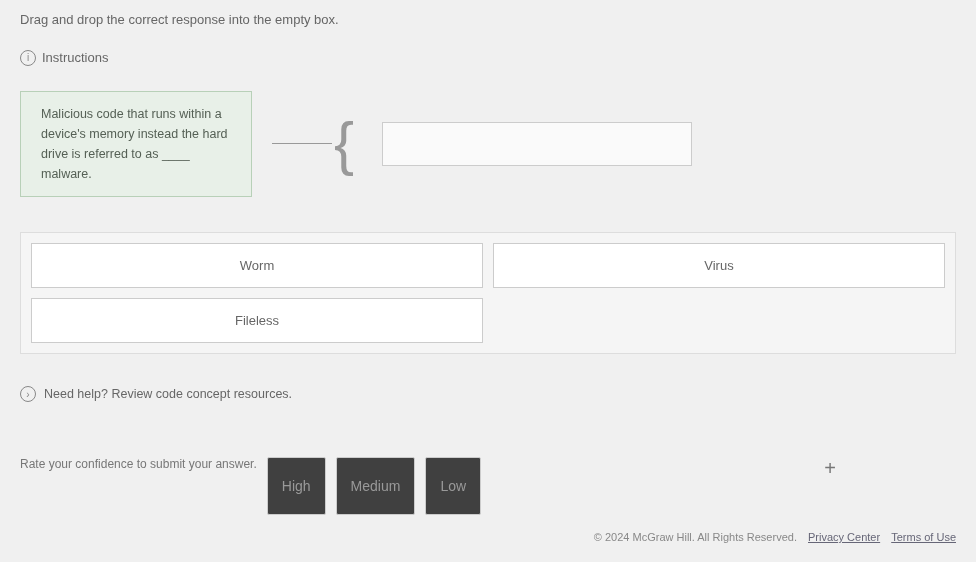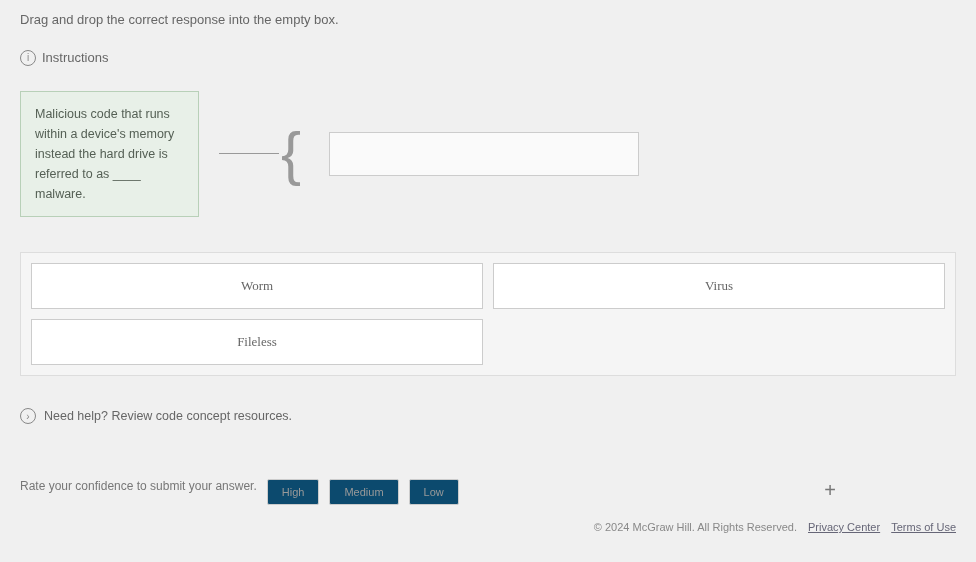--- a/index.html
+++ b/index.html
@@ -39,22 +39,22 @@
     }
     .question-row {
       display: flex;
       align-items: center;
       gap: 20px;
       margin-bottom: 35px;
     }
     .question-box {
       background: #e8f0e8;
       border: 1px solid #b8d0b8;
-      padding: 12px 14px;
-      width: 179px;
+      padding: 12px 20px;
+      width: 232px;
       font-size: 12.5px;
       line-height: 1.6;
       color: #556055;
     }
     .connector {
       display: flex;
       align-items: center;
     }
     .line {
       width: 60px;
@@ -76,21 +76,20 @@
       margin-left: 8px;
     }
     .options-grid {
       display: grid;
       grid-template-columns: 1fr 1fr;
       gap: 10px;
       padding: 10px;
       border: 1px solid #ddd;
       background: #f5f5f5;
       margin-bottom: 30px;
-      font-family: Liberation Serif, serif;
     }
     .option-tile {
       border: 1px solid #ccc;
       background: #fff;
       text-align: center;
       padding: 14px 0;
       font-size: 13px;
       color: #666;
       cursor: grab;
     }
@@ -115,23 +114,23 @@
       align-items: flex-start;
       gap: 10px;
       margin-bottom: 10px;
     }
     .footer-label {
       font-size: 12px;
       color: #777;
     }
     .conf-btn {
       border: 1px solid #ccc;
-      background: #0c4a6e;
-      padding: 6px 14px;
-      font-size: 11px;
+      background: #404040;
+      padding: 20px 14px;
+      font-size: 14px;
       color: #999;
       cursor: pointer;
       border-radius: 2px;
     }
     .copyright-row {
       text-align: right;
       font-size: 11px;
       color: #888;
       padding-top: 6px;
     }

